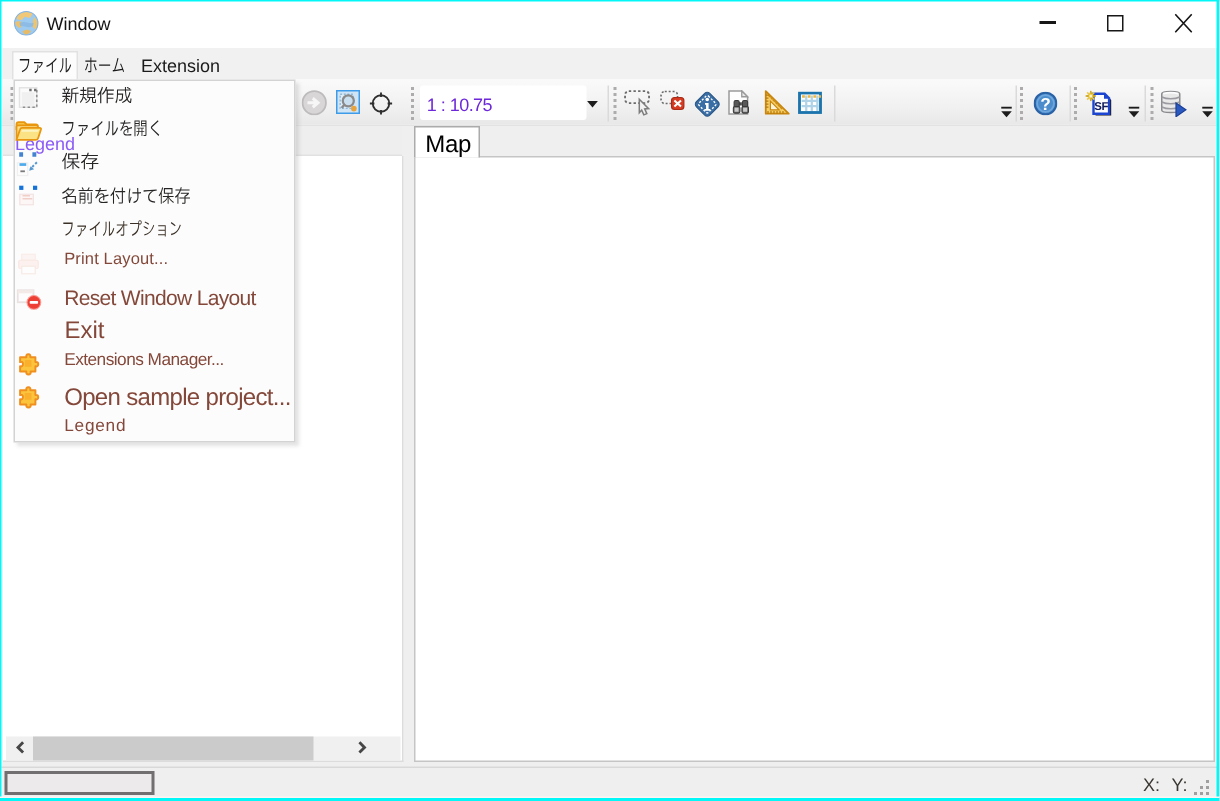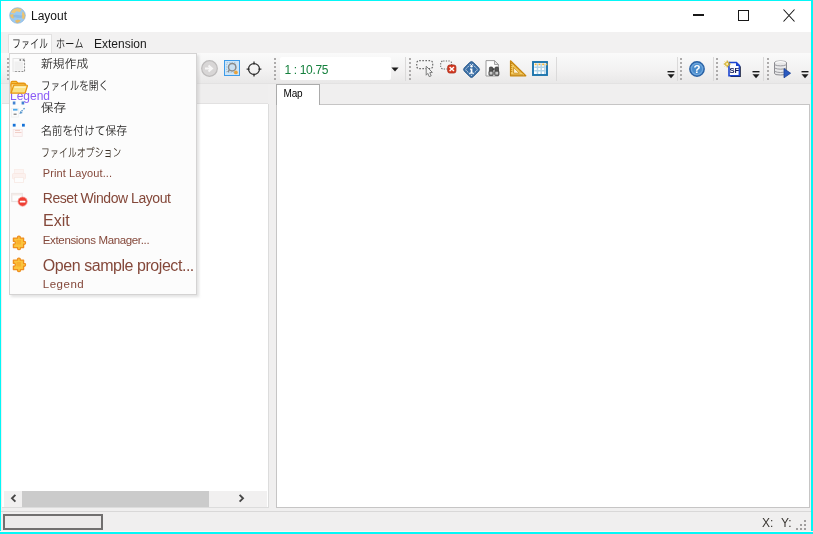--- a/index.html
+++ b/index.html
@@ -15,21 +15,21 @@
 <div class="ab" style="left:4px;top:491px;width:263px;height:16px;background:#f1f0f0"></div>
 <div class="ab" style="left:21.5px;top:491px;width:187px;height:16px;background:#cbcbcb"></div>
 <svg class="ab" style="left:9px;top:494.3px" width="9" height="9">
     <path d="M6.4 0.9 L3 4.3 L6.4 7.7" stroke="#474747" stroke-width="1.9" fill="none"></path>
   </svg>
 <svg class="ab" style="left:237px;top:494.3px" width="9" height="9">
     <path d="M2.6 0.9 L6 4.3 L2.6 7.7" stroke="#474747" stroke-width="1.9" fill="none"></path>
   </svg>
 <div class="ab" style="left:276px;top:104px;width:534px;height:404px;background:#fff;border:1px solid #c6c5c5"></div>
 <div class="ab" style="left:276px;top:84px;width:44px;height:21px;background:#fff;border:1px solid #ababab;border-bottom:none"></div>
-<div class="txt" style="left:283.5px;top:87.5px;font-size:10px;letter-spacing:-0.2px;color:#000">Map</div>
+<div class="txt" style="left:283.5px;top:87.5px;font-size:16px;letter-spacing:-0.2px;color:#000">Map</div>
 <div class="ab" style="left:1px;top:511px;width:811px;height:21px;background:#f0efef;border-top:1px solid #d9d8d8"></div>
 <div class="ab" style="left:3px;top:514px;width:100px;height:16px;background:#eceaea;border:2px solid #716f6f"></div>
 <div class="txt" style="left:762px;top:516px;color:#3a3632">X:</div>
 <div class="txt" style="left:781px;top:516px;color:#3a3632">Y:</div>
 <svg class="ab" style="left:796px;top:520px" width="11" height="11">
     <rect x="8" y="0" width="2" height="2" fill="#a09e9e"></rect>
     <rect x="8" y="4" width="2" height="2" fill="#a09e9e"></rect>
     <rect x="8" y="8" width="2" height="2" fill="#a09e9e"></rect>
     <rect x="4" y="4" width="2" height="2" fill="#a09e9e"></rect>
     <rect x="4" y="8" width="2" height="2" fill="#a09e9e"></rect>
@@ -37,21 +37,21 @@
   </svg>
 <svg class="ab" style="left:9px;top:7px" width="17" height="17" viewBox="0 0 17 17">
 <circle cx="8.5" cy="8.5" r="7.8" fill="#9ccaf0"></circle>
 <path d="M2 4.5 Q3.5 1.8 7 1.1 Q10.5 0.6 12.8 2 L11 5 L7.5 4.2 L5.5 6.3 L2.5 6 Z" fill="#f0c878"></path>
 <path d="M1 7.8 Q2.8 6.8 4.8 7.4 L6.2 9.4 L4.2 11.8 Q2.2 10.8 1.2 9.2 Z" fill="#ecc06c"></path>
 <path d="M13.6 4.2 Q15.6 6 16.2 8.5 Q16.2 10.8 15 12.6 L12.6 10.8 L13 7.4 Z" fill="#eec470"></path>
 <path d="M6 13.8 L8.8 12.6 L11.8 13.6 Q10.3 15.9 7.8 16.2 Q6.6 15.2 6 13.8 Z" fill="#e6ba66"></path>
 <path d="M4 8.2 Q6.5 7.2 9 8 Q11.5 8.8 13.5 8.2 L13 10.5 Q10 11.5 8 10.8 Q6 10.1 4.5 10.5 Z" fill="#88b8e4" opacity="0.8"></path>
 <circle cx="8.5" cy="8.5" r="7.8" fill="none" stroke="#86b2dc" stroke-width="0.7"></circle>
 </svg>
-<div class="txt" style="left:31px;top:9px;color:#141414">Layout</div>
+<div class="txt" style="left:31px;top:9px;color:#141414">Window</div>
 <div class="ab" style="left:693px;top:14px;width:11px;height:1.5px;background:#171717"></div>
 <div class="ab" style="left:738px;top:10px;width:11px;height:11px;border:1.2px solid #171717"></div>
 <svg class="ab" style="left:783px;top:9px" width="12" height="13">
     <path d="M0.5 0.5 L11.5 12.5 M11.5 0.5 L0.5 12.5" stroke="#171717" stroke-width="1.1"></path>
   </svg>
 <div class="ab" style="left:7.5px;top:34px;width:44.6px;height:18.5px;background:#fcfcfc;border:1px solid #e2e1e1;border-bottom:none"></div>
 <svg style="position:absolute;left:11.6px;top:34.3px;overflow:visible" width="38" height="18">
     <path transform="translate(0,14) scale(0.75,1)" fill="#1b1b1b" d="M1.6 -8.6H10.0Q10.0 -6.2 9.3 -4.5Q8.7 -2.8 7.3 -1.6Q5.9 -0.5 3.8 0.1L3.4 -0.7Q5.3 -1.3 6.5 -2.2Q7.7 -3.1 8.3 -4.5Q8.9 -5.8 9.0 -7.7H1.6Z M18.4 -3.3Q19.3 -3.8 20.0 -4.4Q20.7 -5.1 21.0 -5.8H14.2V-6.6H21.9V-5.9Q21.5 -4.9 20.7 -4.1Q20.0 -3.2 18.9 -2.7ZM14.7 0.0Q15.6 -0.4 16.2 -0.8Q16.8 -1.2 17.0 -1.8Q17.3 -2.4 17.3 -3.3V-4.8H18.1V-3.3Q18.1 -1.8 17.4 -0.9Q16.7 0.1 15.1 0.8Z M34.4 -8.7Q33.0 -7.2 31.0 -6.0V0.4H30.1V-5.4Q28.0 -4.1 25.5 -3.3L25.2 -4.1Q27.6 -4.9 29.9 -6.3Q32.2 -7.6 33.8 -9.3Z M47.2 -4.7Q46.6 -2.9 45.6 -1.7Q44.6 -0.4 43.2 0.1H42.4V-9.3H43.3V-0.8Q45.4 -2.0 46.5 -5.1ZM39.4 -9.2H40.3V-5.6Q40.3 -3.4 39.6 -2.1Q39.0 -0.7 37.6 0.3L37.0 -0.4Q38.3 -1.3 38.9 -2.5Q39.4 -3.6 39.4 -5.6Z"></path>
   </svg>
 <svg style="position:absolute;left:55.9px;top:34.3px;overflow:visible" width="30" height="18">
@@ -69,21 +69,21 @@
 <circle cx="8.2" cy="7.2" r="3.7" fill="rgba(200,222,240,0.9)" stroke="#8a8a8a" stroke-width="1.5"></circle>
 <line x1="5.4" y1="10" x2="3.8" y2="12" stroke="#8a8a8a" stroke-width="1.6"></line>
 <circle cx="11.9" cy="12.4" r="1.9" fill="#e8a33d"></circle>
 </svg>
 <svg class="ab" style="left:246px;top:61px" width="16" height="16">
 <circle cx="8" cy="8" r="5.5" fill="none" stroke="#2e2e2e" stroke-width="1.25"></circle>
 <path d="M8 0.6 V3.6 M8 12.4 V15.4 M0.6 8 H3.6 M12.4 8 H15.4" stroke="#2e2e2e" stroke-width="1.25"></path>
 </svg>
 <div class="ab" style="left:273.5px;top:58px;width:2px;height:22px;background-image:repeating-linear-gradient(#adabab 0 2px,rgba(0,0,0,0) 2px 4px)"></div>
 <div class="ab" style="left:279.5px;top:57px;width:111px;height:22.5px;background:#fff;border-radius:2px"></div>
-<div class="txt" style="left:284.5px;top:62.5px;letter-spacing:-0.35px;color:#15803d">1 : 10.75</div>
+<div class="txt" style="left:284.5px;top:62.5px;letter-spacing:-0.35px;color:#6d28d9">1 : 10.75</div>
 <svg class="ab" style="left:390.5px;top:66.5px" width="8" height="5">
     <path d="M0.4 0.4 H7.6 L4 4.6 Z" fill="#1c1c1c"></path>
   </svg>
 <div class="ab" style="left:404.5px;top:57px;width:1px;height:24px;background:#dbdada"></div>
 <div class="ab" style="left:408.5px;top:58px;width:2px;height:22px;background-image:repeating-linear-gradient(#adabab 0 2px,rgba(0,0,0,0) 2px 4px)"></div>
 <svg class="ab" style="left:416px;top:59.5px" width="18" height="18">
 <rect x="0.7" y="0.7" width="16" height="8" rx="2.5" fill="none" stroke="#6b6b6b" stroke-width="1.2" stroke-dasharray="1.6 1.5"></rect>
 <path d="M10.2 6.2 L16.4 12.4 L13.8 12.6 L15.2 15.8 L13.2 16.6 L11.8 13.4 L10.2 15.2 Z" fill="#f2f2f2" stroke="#7d7d7d" stroke-width="1"></path>
 </svg>
 <svg class="ab" style="left:439.5px;top:59.5px" width="18" height="15">

